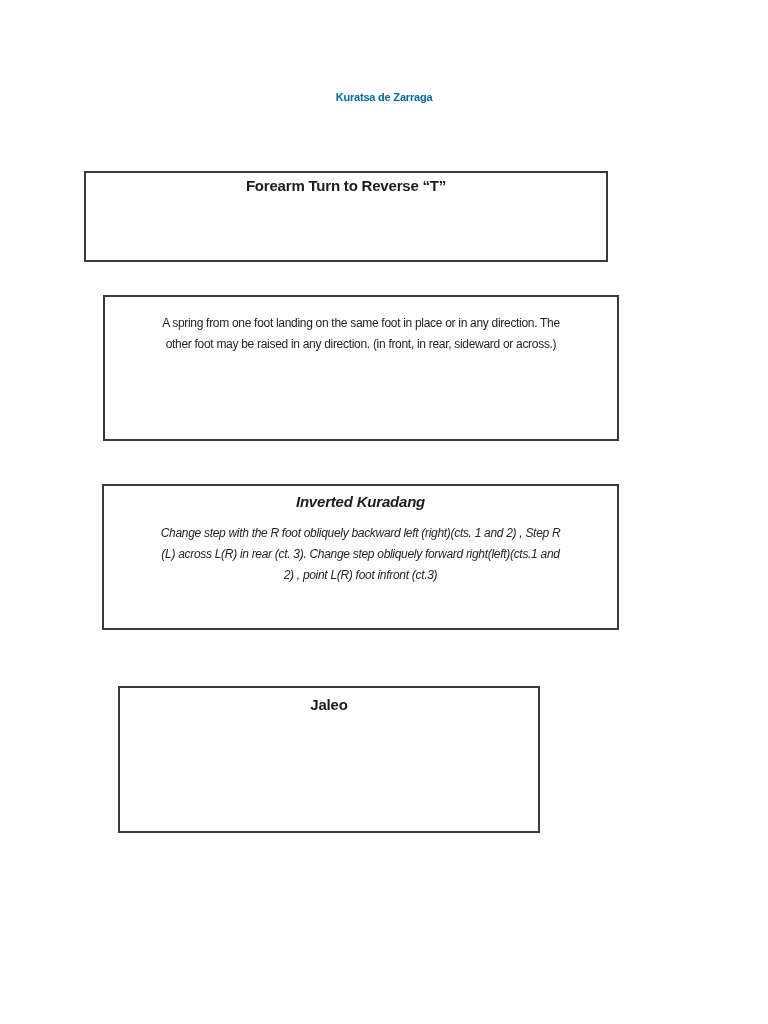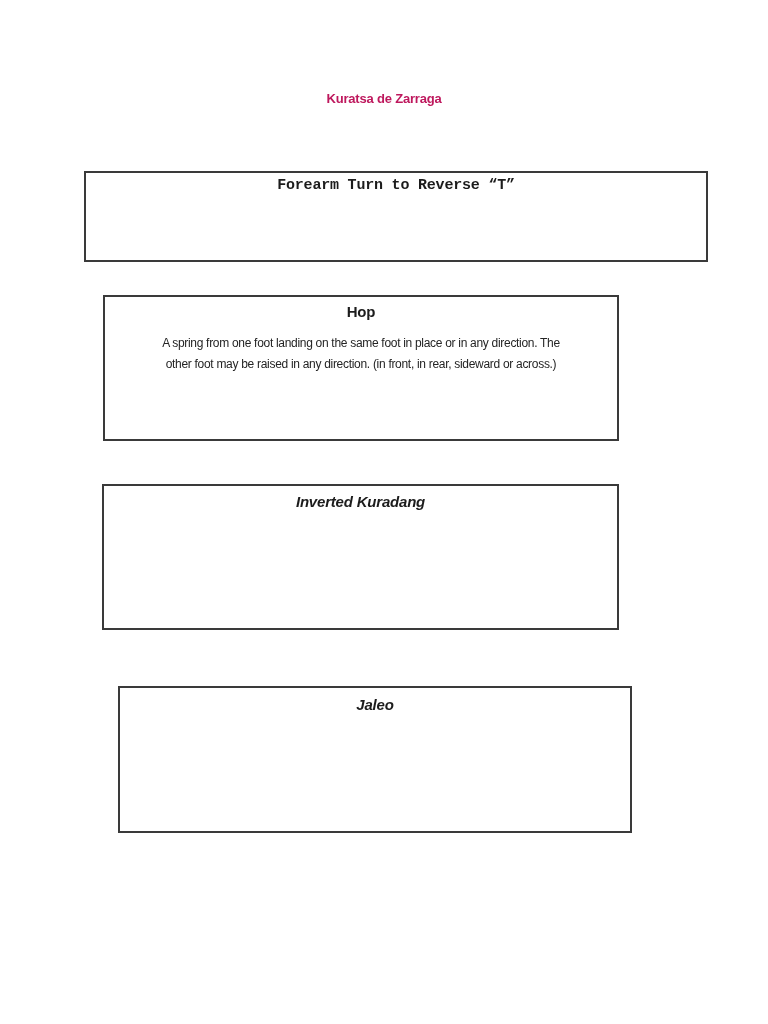--- a/index.html
+++ b/index.html
@@ -15,24 +15,24 @@
     font-family: "Liberation Sans", sans-serif;
     color: #1c1c1c;
     overflow: hidden;
   }
   .doc-title {
     position: absolute;
     top: 91px;
     left: 0;
     width: 768px;
     text-align: center;
-    font-size: 13px;
+    font-size: 11px;
     font-weight: 700;
     letter-spacing: -0.2px;
-    color: #be185d;
+    color: #0369a1;
   }
   .def-box {
     position: absolute;
     box-sizing: border-box;
     border: 2px solid #3a3a3a;
     background: #ffffff;
   }
   .def-box .box-title {
     text-align: center;
     font-size: 15px;
@@ -45,44 +45,46 @@
     margin-top: 11px;
     text-align: center;
     font-size: 12px;
     font-weight: 400;
     letter-spacing: -0.3px;
     line-height: 21px;
     white-space: pre-line;
     color: #242424;
     padding: 0 4px;
   }
-  #box-forearm { left: 84px;  top: 171px; width: 624px; height: 91px;  padding-top: 3px; font-family: Liberation Mono, monospace; }
+  #box-forearm { left: 84px;  top: 171px; width: 524px; height: 91px;  padding-top: 3px; }
   #box-hop     { left: 103px; top: 295px; width: 516px; height: 146px; padding-top: 5px; }
   #box-kuradang{ left: 102px; top: 484px; width: 517px; height: 146px; padding-top: 6px; font-style: italic; }
-  #box-jaleo   { left: 118px; top: 686px; width: 514px; height: 147px; padding-top: 7px; font-style: italic; }
+  #box-jaleo   { left: 118px; top: 686px; width: 422px; height: 147px; padding-top: 7px; }
 </style>
 </head>
 <body>
 
 <div class="page">
 
   <div class="doc-title">Kuratsa de Zarraga</div>
 
   <div class="def-box" id="box-forearm">
     <div class="box-title">Forearm Turn to Reverse “T”</div>
     <div class="box-body"></div>
   </div>
 
   <div class="def-box" id="box-hop">
-    <div class="box-title">Hop</div>
     <div class="box-body">A spring from one foot landing on the same foot in place or in any direction. The
 other foot may be raised in any direction. (in front, in rear, sideward or across.)</div>
   </div>
 
   <div class="def-box" id="box-kuradang">
     <div class="box-title">Inverted Kuradang</div>
+    <div class="box-body">Change step with the R foot obliquely backward left (right)(cts. 1 and 2) , Step R
+(L) across L(R) in rear (ct. 3).  Change step obliquely forward right(left)(cts.1 and
+2) , point L(R) foot infront (ct.3)</div>
   </div>
 
   <div class="def-box" id="box-jaleo">
     <div class="box-title">Jaleo</div>
   </div>
 
 </div>
 
 </body></html>

